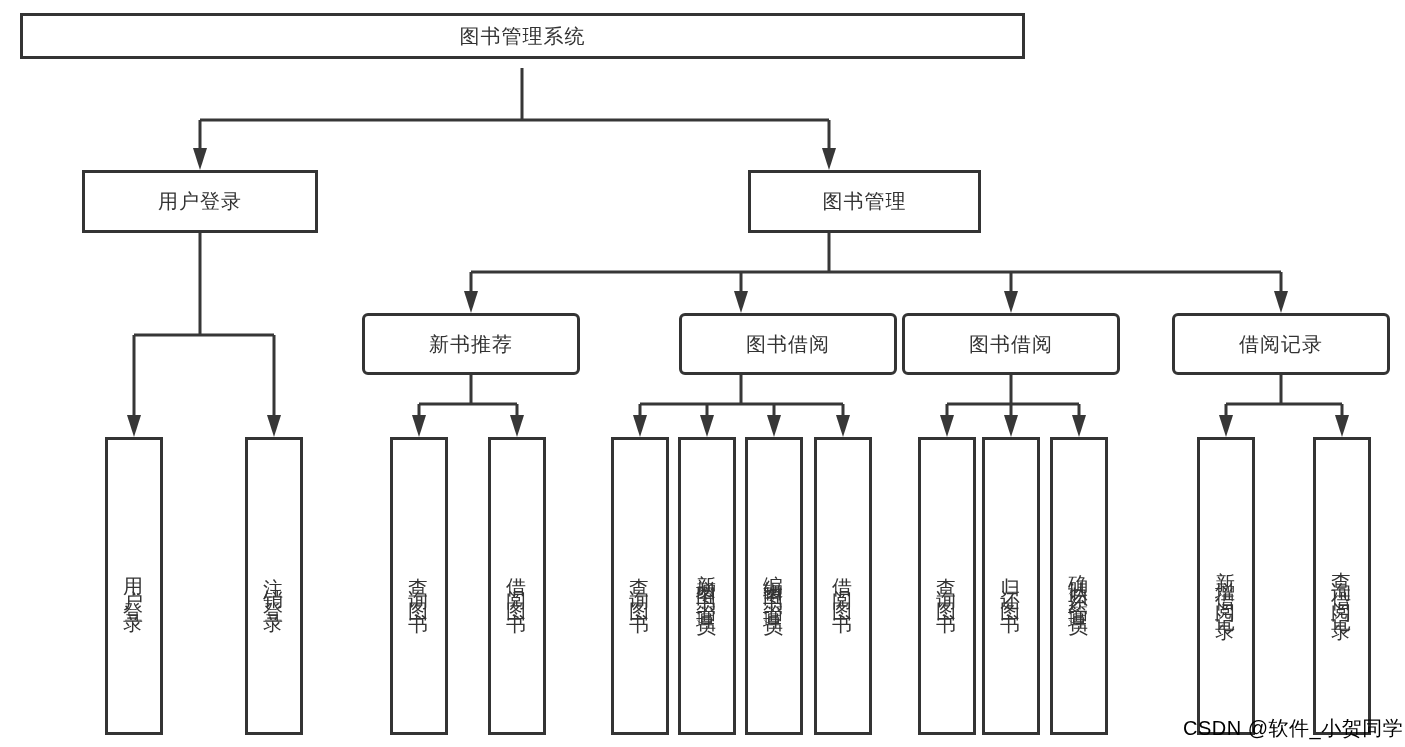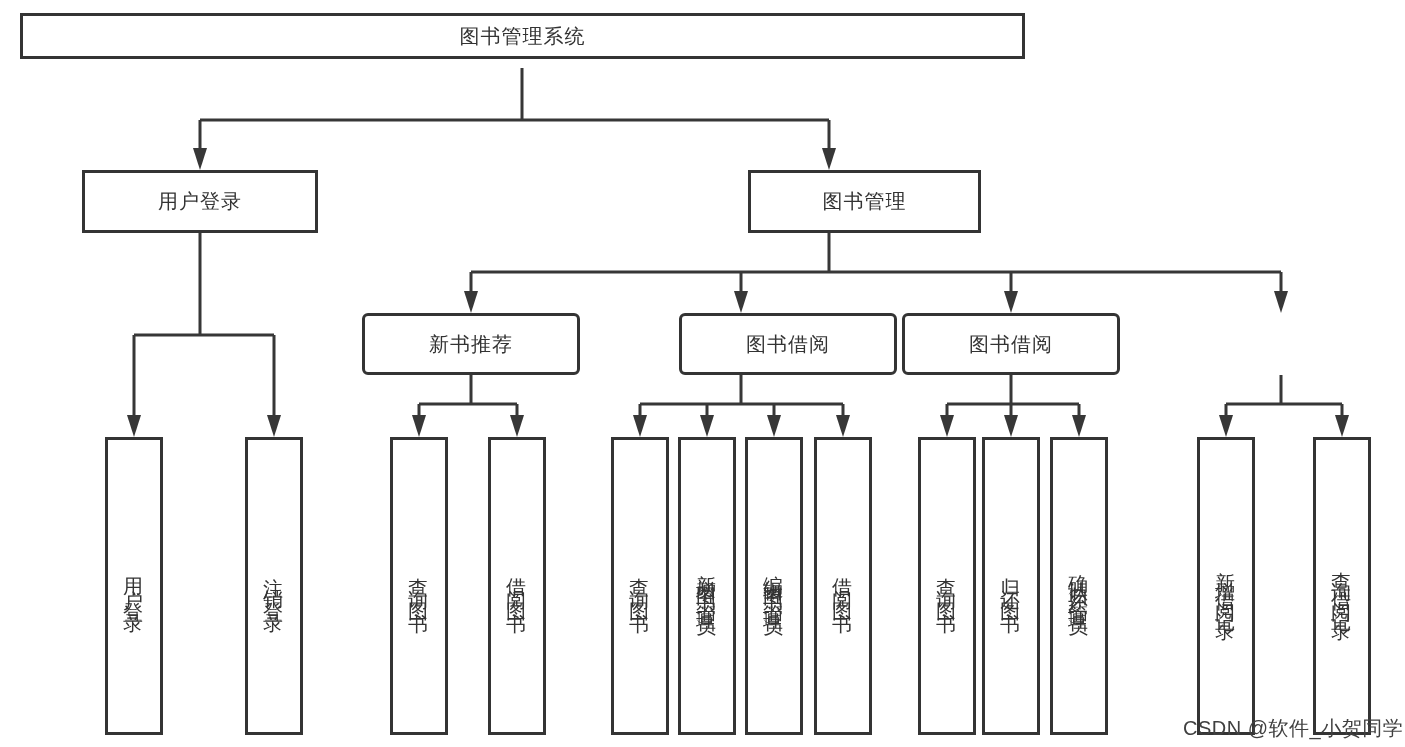--- a/index.html
+++ b/index.html
@@ -109,20 +109,23 @@
 
   <div class="box l3 l3a">
     <span>新书推荐</span>
   </div>
   <div class="box l3 l3b">
     <span>图书借阅</span>
   </div>
   <div class="box l3 l3c">
     <span>图书借阅</span>
   </div>
+  <div class="box l3 l3d">
+    <span>借阅记录</span>
+  </div>
 
   <div class="box leaf fA1">
     <span>用户登录</span>
   </div>
   <div class="box leaf fA2">
     <span>注销登录</span>
   </div>
 
   <div class="box leaf fB1">
     <span>查询图书</span>
@@ -154,14 +157,14 @@
     <span>确认归还（管理员）</span>
   </div>
 
   <div class="box leaf ls10 fE1">
     <span>新增借阅记录</span>
   </div>
   <div class="box leaf ls10 fE2">
     <span>查询借阅记录</span>
   </div>
 
-  <div class="watermark" style="color: #404040;">CSDN @软件_小贺同学</div>
+  <div class="watermark" style="color: #000000;">CSDN @软件_小贺同学</div>
 </div>
 
 </body></html>

